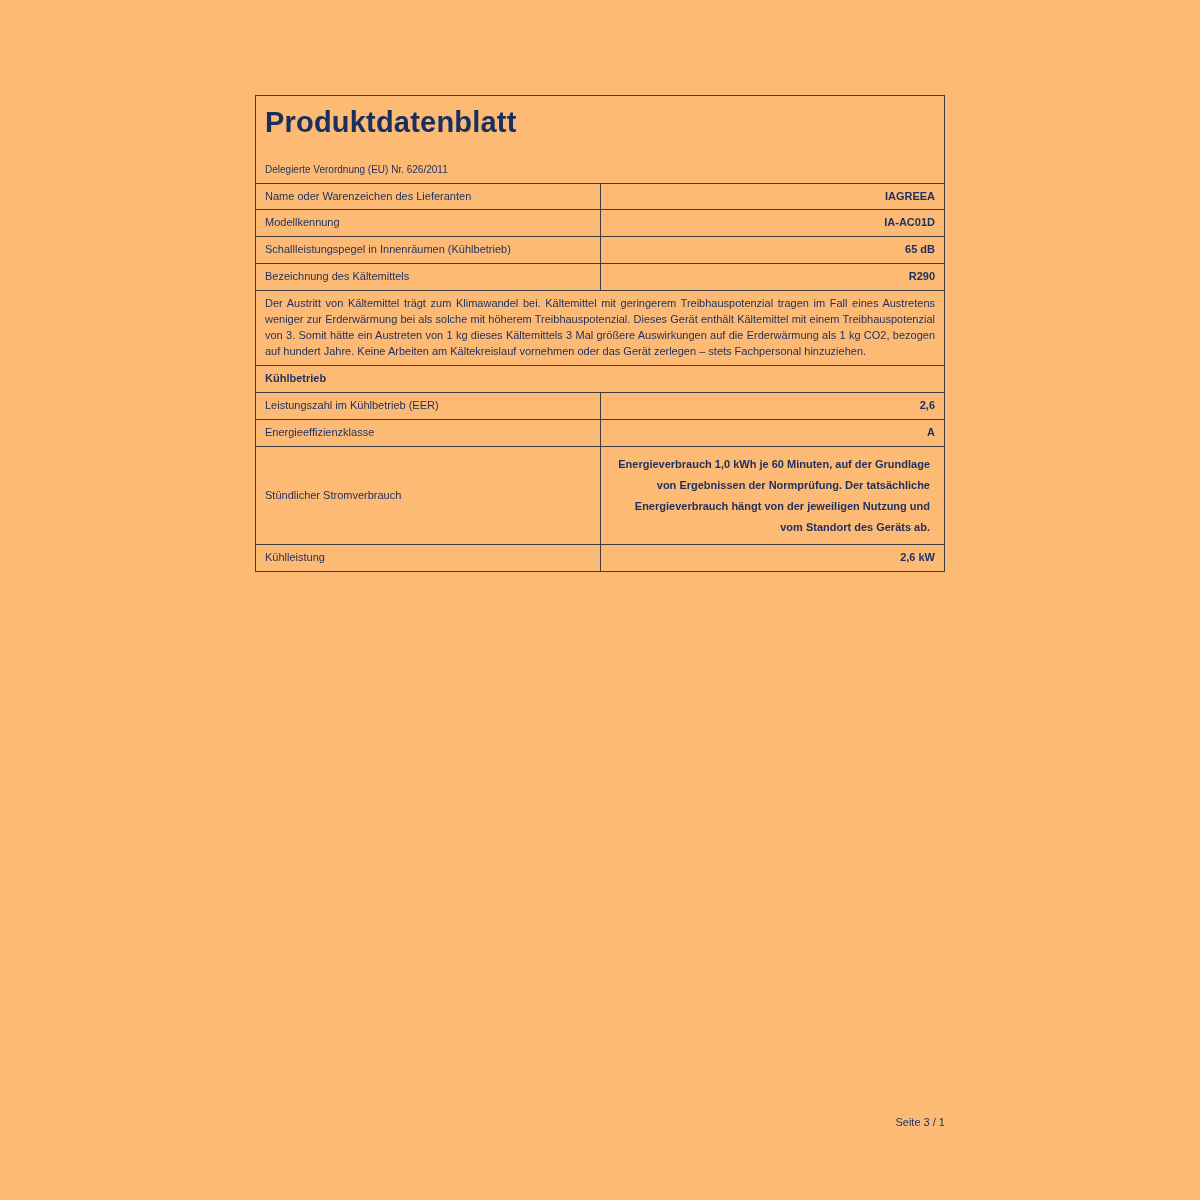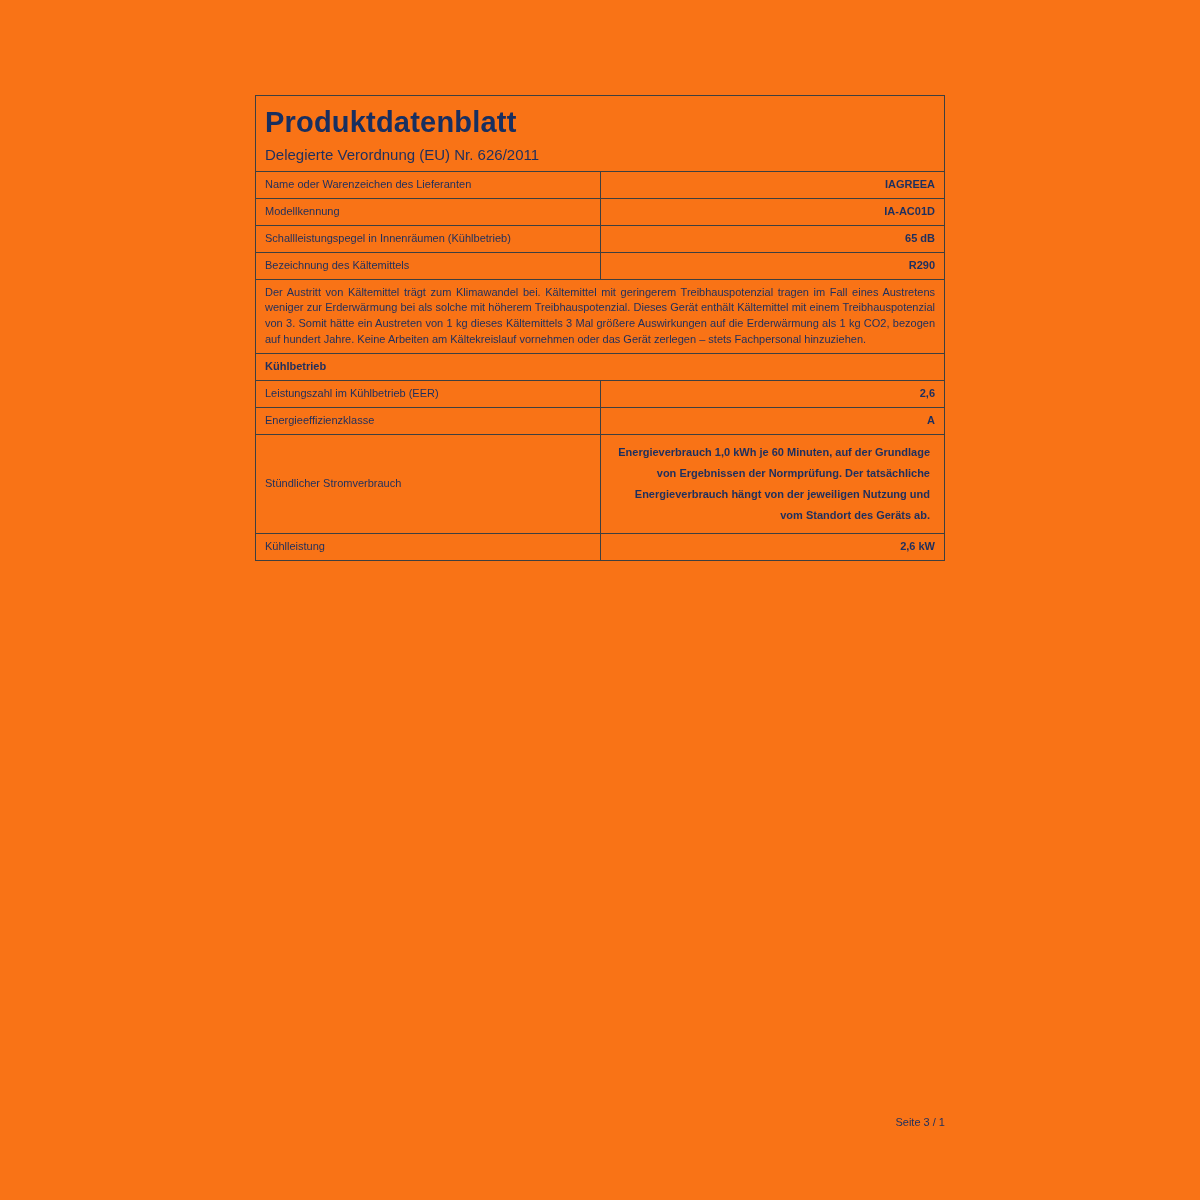--- a/index.html
+++ b/index.html
@@ -9,21 +9,21 @@
   }
   body {
     width: 1200px;
     height: 1200px;
     font-family: "Liberation Sans", sans-serif;
   }
   .canvas {
     position: relative;
     width: 1200px;
     height: 1200px;
-    background: #f97316;
+    background: #fdba74;
     overflow: hidden;
   }
   .sheet {
     position: absolute;
     left: 255px;
     top: 95px;
     width: 690px;
   }
   table.datasheet {
     width: 100%;
@@ -43,22 +43,22 @@
     padding: 12px 9px 8px 9px;
   }
   .doc-title {
     margin: 0;
     font-size: 29px;
     font-weight: bold;
     color: #182f60;
     letter-spacing: 0.2px;
   }
   .doc-subtitle {
-    margin-top: 1px;
-    font-size: 15px;
+    margin-top: 20px;
+    font-size: 10px;
     color: #1d2f5f;
   }
   td.label-cell {
     width: 50%;
     text-align: left;
   }
   td.value-cell {
     width: 50%;
     text-align: right;
     font-weight: bold;

